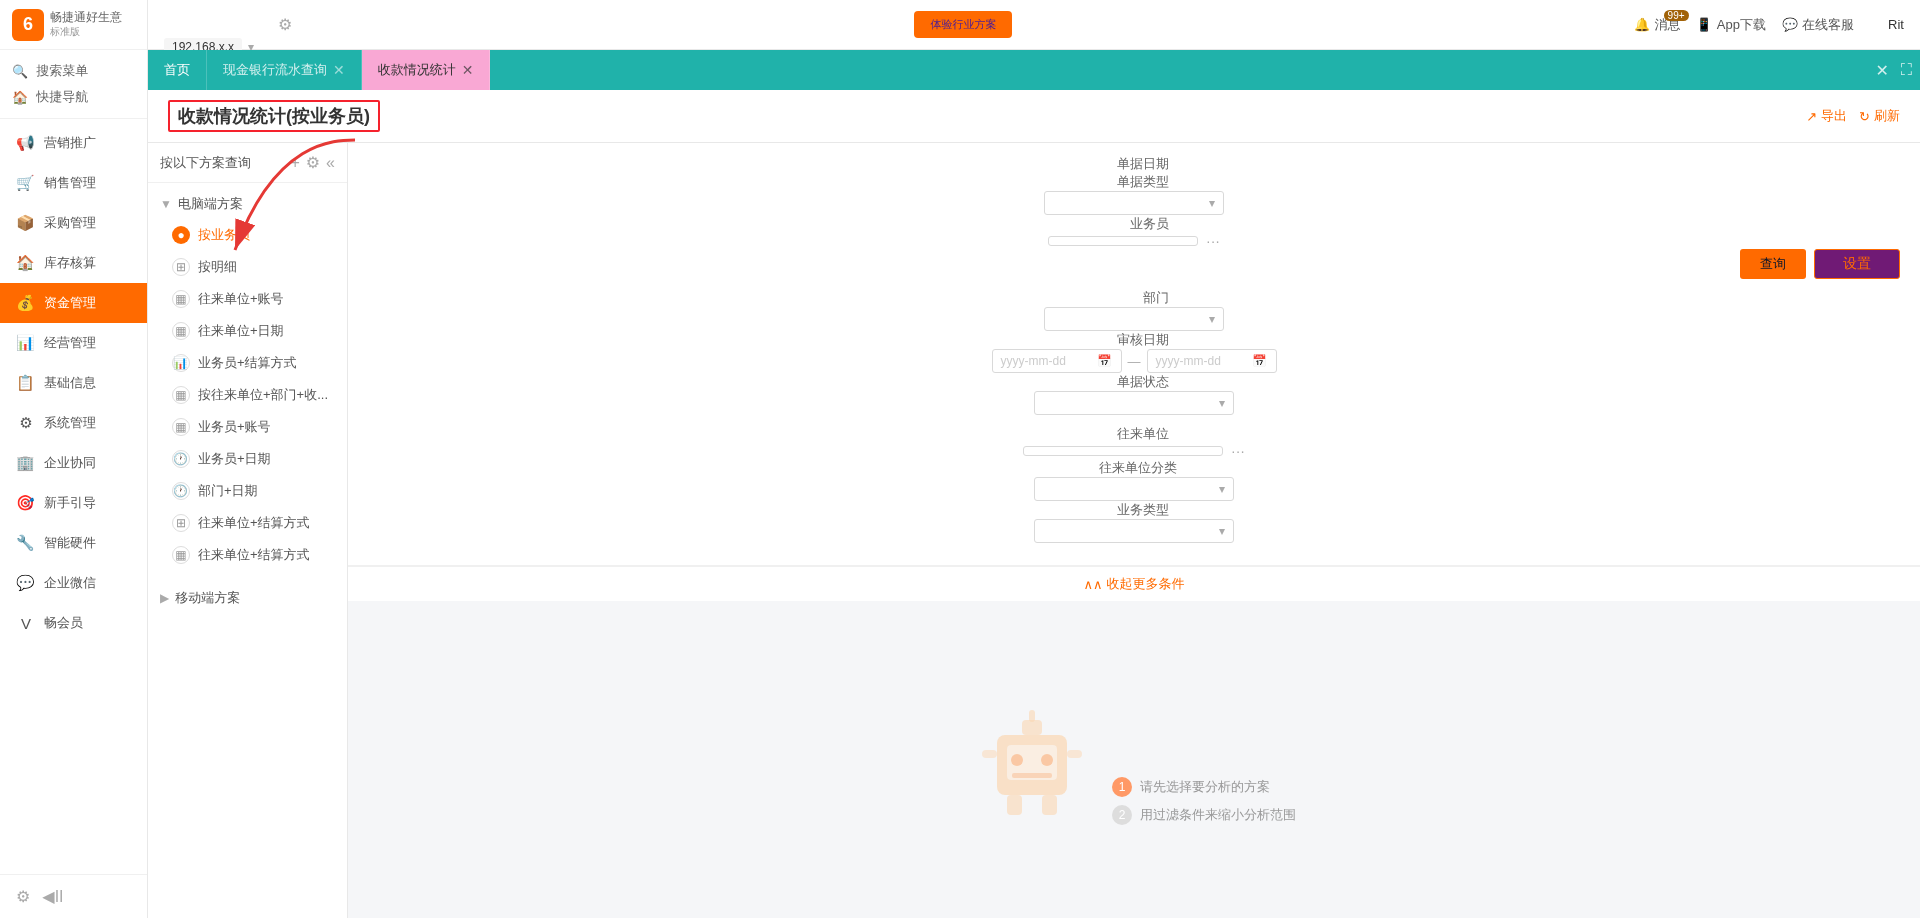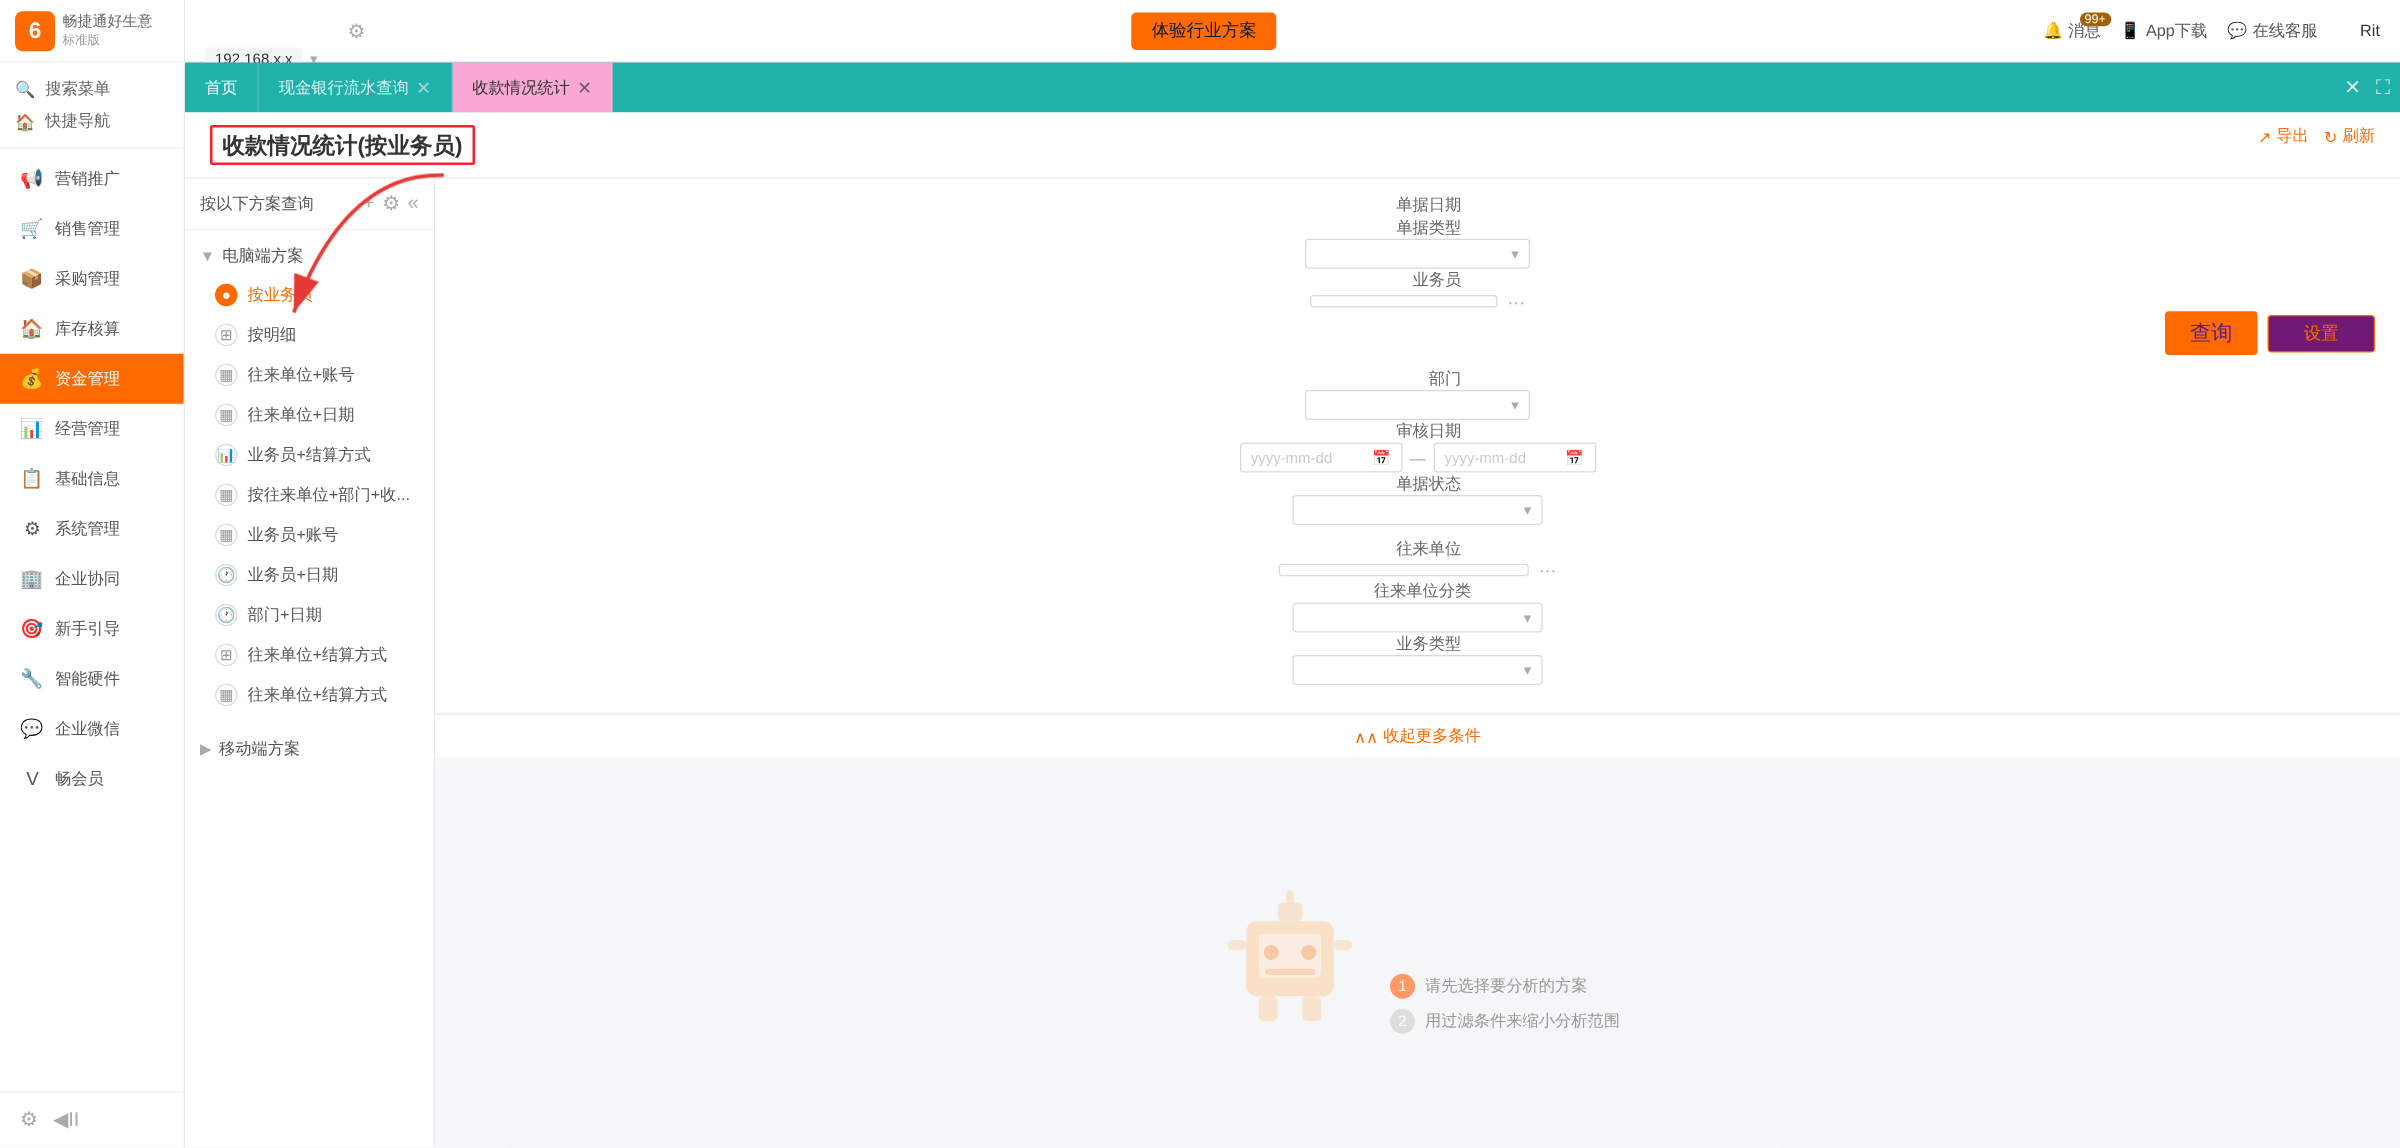--- a/index.html
+++ b/index.html
@@ -22,21 +22,21 @@
 
     
     .main { flex: 1; display: flex; flex-direction: column; height: 100%; overflow: hidden; }
 
     
     .top-header { height: 50px; background: #fff; border-bottom: 1px solid #e8e8e8; display: flex; align-items: center; padding: 0 16px; gap: 16px; flex-shrink: 0; }
     .header-breadcrumb { display: flex; align-items: center; gap: 6px; color: #999; font-size: 13px; margin-top: 44px; }
     .header-breadcrumb-addr { color: #333; font-size: 12px; background: #f5f5f5; padding: 2px 8px; border-radius: 3px; }
     .header-chevron { color: #aaa; font-size: 12px; cursor: pointer; }
     .header-gear { color: #aaa; font-size: 16px; cursor: pointer; margin-left: 8px; }
-    .header-trial-btn { background: #ff6a00; color: #0f172a; border: none; padding: 6px 16px; border-radius: 4px; cursor: pointer; font-size: 14px; margin-left: auto; }
+    .header-trial-btn { background: #ff6a00; color: #4c1d95; border: none; padding: 6px 16px; border-radius: 4px; cursor: pointer; font-size: 11px; margin-left: auto; }
     .header-right { display: flex; align-items: center; gap: 16px; margin-left: auto; }
     .header-msg { display: flex; align-items: center; gap: 4px; color: #555; cursor: pointer; font-size: 13px; position: relative; }
     .msg-badge { position: absolute; top: -6px; right: -8px; background: #a16207; color: #fff; font-size: 10px; border-radius: 8px; padding: 0 4px; min-width: 16px; text-align: center; }
     .header-app { display: flex; align-items: center; gap: 4px; color: #555; cursor: pointer; font-size: 13px; }
     .header-service { display: flex; align-items: center; gap: 4px; color: #555; cursor: pointer; font-size: 13px; }
     .header-user { color: #555; font-size: 13px; margin-left: 18px; }
     .header-user-text { color: #333; }
 
     
     .tab-bar { height: 40px; background: #20b2aa; display: flex; align-items: center; padding: 0; flex-shrink: 0; }
@@ -45,21 +45,21 @@
     .tab-item.active { background: #f9a8d4; color: #333; }
     .tab-close { font-size: 14px; color: inherit; opacity: 0.7; }
     .tab-spacer { flex: 1; }
     .tab-window-controls { display: flex; align-items: center; padding: 0 8px; gap: 12px; color: rgba(255,255,255,0.8); }
     .tab-window-btn { cursor: pointer; font-size: 16px; }
 
     
     .page-content { flex: 1; overflow: hidden; display: flex; flex-direction: column; background: #f5f6f8; }
 
     
-    .page-header { background: #fff; padding: 10px 20px; display: flex; align-items: flex-start; border-bottom: 1px solid #e8e8e8; flex-shrink: 0; }
+    .page-header { background: #fff; padding: 10px 20px; display: flex; align-items: center; border-bottom: 1px solid #e8e8e8; flex-shrink: 0; }
     .page-actions { margin-left: auto; display: flex; align-items: center; gap: 12px; }
     .page-action-btn { display: flex; align-items: center; gap: 4px; color: #ff6a00; cursor: pointer; font-size: 13px; background: none; border: none; }
 
     
     .content-body { flex: 1; overflow: hidden; display: flex; }
 
     
     .left-panel { width: 200px; background: #fff; border-right: 1px solid #e8e8e8; flex-shrink: 0; display: flex; flex-direction: column; }
     .left-panel-header { padding: 10px 12px; display: flex; align-items: center; justify-content: space-between; border-bottom: 1px solid #f0f0f0; }
     .left-panel-title { color: #555; font-size: 13px; }
@@ -84,21 +84,21 @@
     .date-btn.active { background: #ff6a00; color: #fff; border-color: #ff6a00; }
     .date-range-text { color: #333; font-size: 12px; }
     .filter-select { display: flex; align-items: center; border: 1px solid #d9d9d9; border-radius: 3px; padding: 4px 8px; min-width: 180px; cursor: pointer; background: #fff; }
     .filter-select-text { flex: 1; color: #ccc; font-size: 13px; }
     .filter-select-arrow { color: #aaa; font-size: 12px; }
     .filter-select-dots { color: #aaa; font-size: 14px; margin-left: 4px; }
     .filter-input-group { display: flex; align-items: center; gap: 6px; }
     .filter-date-input { border: 1px solid #d9d9d9; border-radius: 3px; padding: 4px 8px; min-width: 130px; color: #ccc; font-size: 12px; display: flex; align-items: center; justify-content: space-between; background: #fff; }
     .filter-date-dash { color: #aaa; }
     .filter-actions { display: flex; align-items: center; gap: 8px; margin-left: auto; }
-    .btn-query { background: #ff6a00; color: #4c1d95; border: none; padding: 6px 20px; border-radius: 3px; cursor: pointer; font-size: 17px; }
+    .btn-query { background: #ff6a00; color: #0f172a; border: none; padding: 6px 20px; border-radius: 3px; cursor: pointer; font-size: 13px; }
     .btn-settings { background: #701a75; color: #ff6a00; border: 1px solid #ff6a00; padding: 5px 28px; border-radius: 3px; cursor: pointer; font-size: 14px; }
     .collapse-bar { display: flex; align-items: center; justify-content: center; padding: 8px; color: #ff6a00; cursor: pointer; font-size: 13px; gap: 4px; border-top: 1px solid #f0f0f0; }
 
     
     .empty-state { flex: 1; display: flex; flex-direction: column; align-items: center; justify-content: center; gap: 20px; background: #f5f6f8; }
     .empty-tips { display: flex; flex-direction: column; gap: 8px; }
     .empty-tip { display: flex; align-items: center; gap: 8px; color: #999; font-size: 13px; }
     .tip-num { width: 20px; height: 20px; border-radius: 50%; background: #ddd; color: #fff; display: flex; align-items: center; justify-content: center; font-size: 12px; flex-shrink: 0; }
     .tip-num.active { background: #ff9966; }
 

